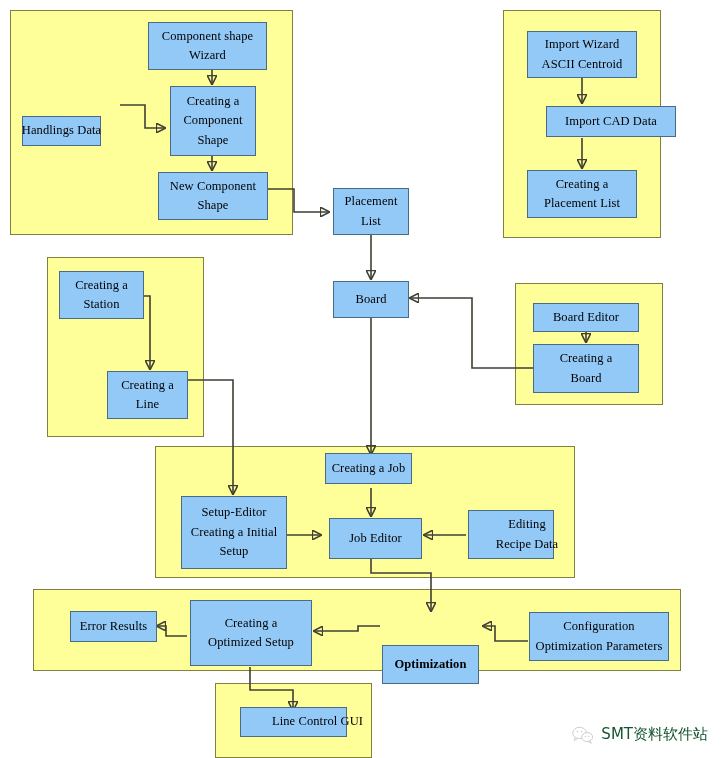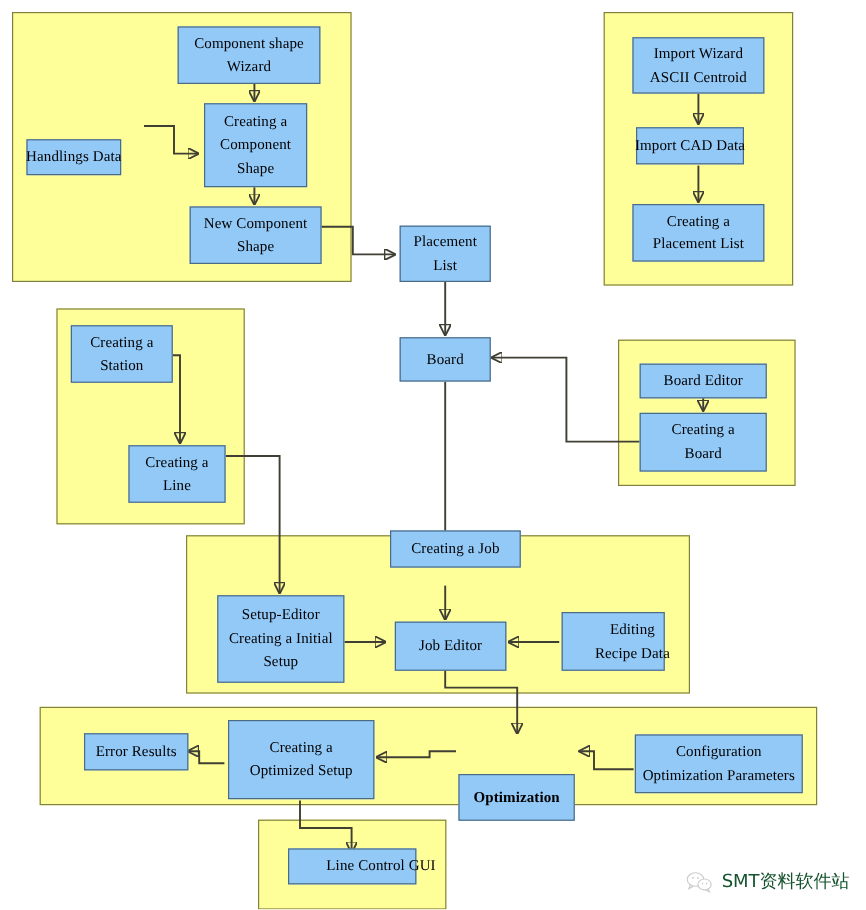--- a/index.html
+++ b/index.html
@@ -158,21 +158,21 @@
   <div class="node" style="left:158px; top:172px; width:110px; height:48px;">
     <span class="ln">New Component</span>
     <span class="ln">Shape</span>
   </div>
 
   <div class="node" style="left:527px; top:31px; width:110px; height:47px;">
     <span class="ln">Import Wizard</span>
     <span class="ln">ASCII Centroid</span>
   </div>
 
-  <div class="node" style="left:530px; top:106px; width:90px; height:31px;">
+  <div class="node" style="left:546px; top:106px; width:130px; height:31px;">
     <span class="ln">Import CAD Data</span>
   </div>
 
   <div class="node" style="left:527px; top:170px; width:110px; height:48px;">
     <span class="ln">Creating a</span>
     <span class="ln">Placement List</span>
   </div>
 
   <div class="node" style="left:333px; top:188px; width:76px; height:47px;">
     <span class="ln">Placement</span>
@@ -195,21 +195,21 @@
   <div class="node" style="left:59px; top:271px; width:85px; height:48px;">
     <span class="ln">Creating a</span>
     <span class="ln">Station</span>
   </div>
 
   <div class="node" style="left:107px; top:371px; width:81px; height:48px;">
     <span class="ln">Creating a</span>
     <span class="ln">Line</span>
   </div>
 
-  <div class="node" style="left:325px; top:442px; width:109px; height:31px;">
+  <div class="node" style="left:325px; top:453px; width:87px; height:31px;">
     <span class="ln">Creating a Job</span>
   </div>
 
   <div class="node" style="left:181px; top:496px; width:106px; height:73px;">
     <span class="ln">Setup-Editor</span>
     <span class="ln">Creating a Initial</span>
     <span class="ln">Setup</span>
   </div>
 
   <div class="node" style="left:329px; top:518px; width:93px; height:41px;">

